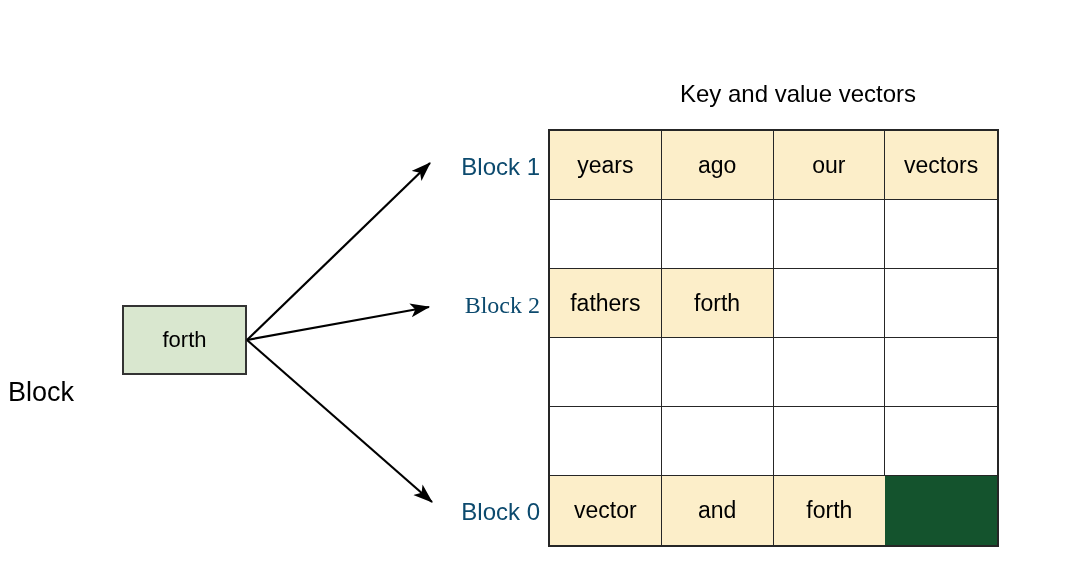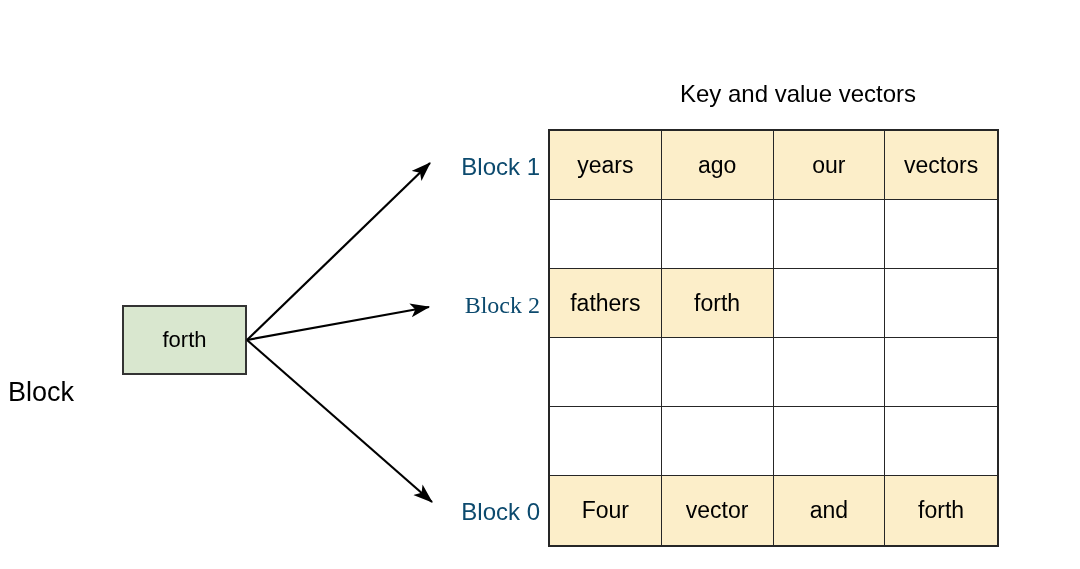--- a/index.html
+++ b/index.html
@@ -202,23 +202,20 @@
       <div class="cell">
         <span></span>
       </div>
       <div class="cell">
         <span></span>
       </div>
       <div class="cell col-last">
         <span></span>
       </div>
       <div class="cell filled row-last">
-        <span>Four</span>
-      </div>
-      <div class="cell filled row-last">
         <span>vector</span>
       </div>
       <div class="cell filled row-last">
         <span>and</span>
       </div>
       <div class="cell filled col-last row-last">
         <span>forth</span>
       </div>
     </div>
 

